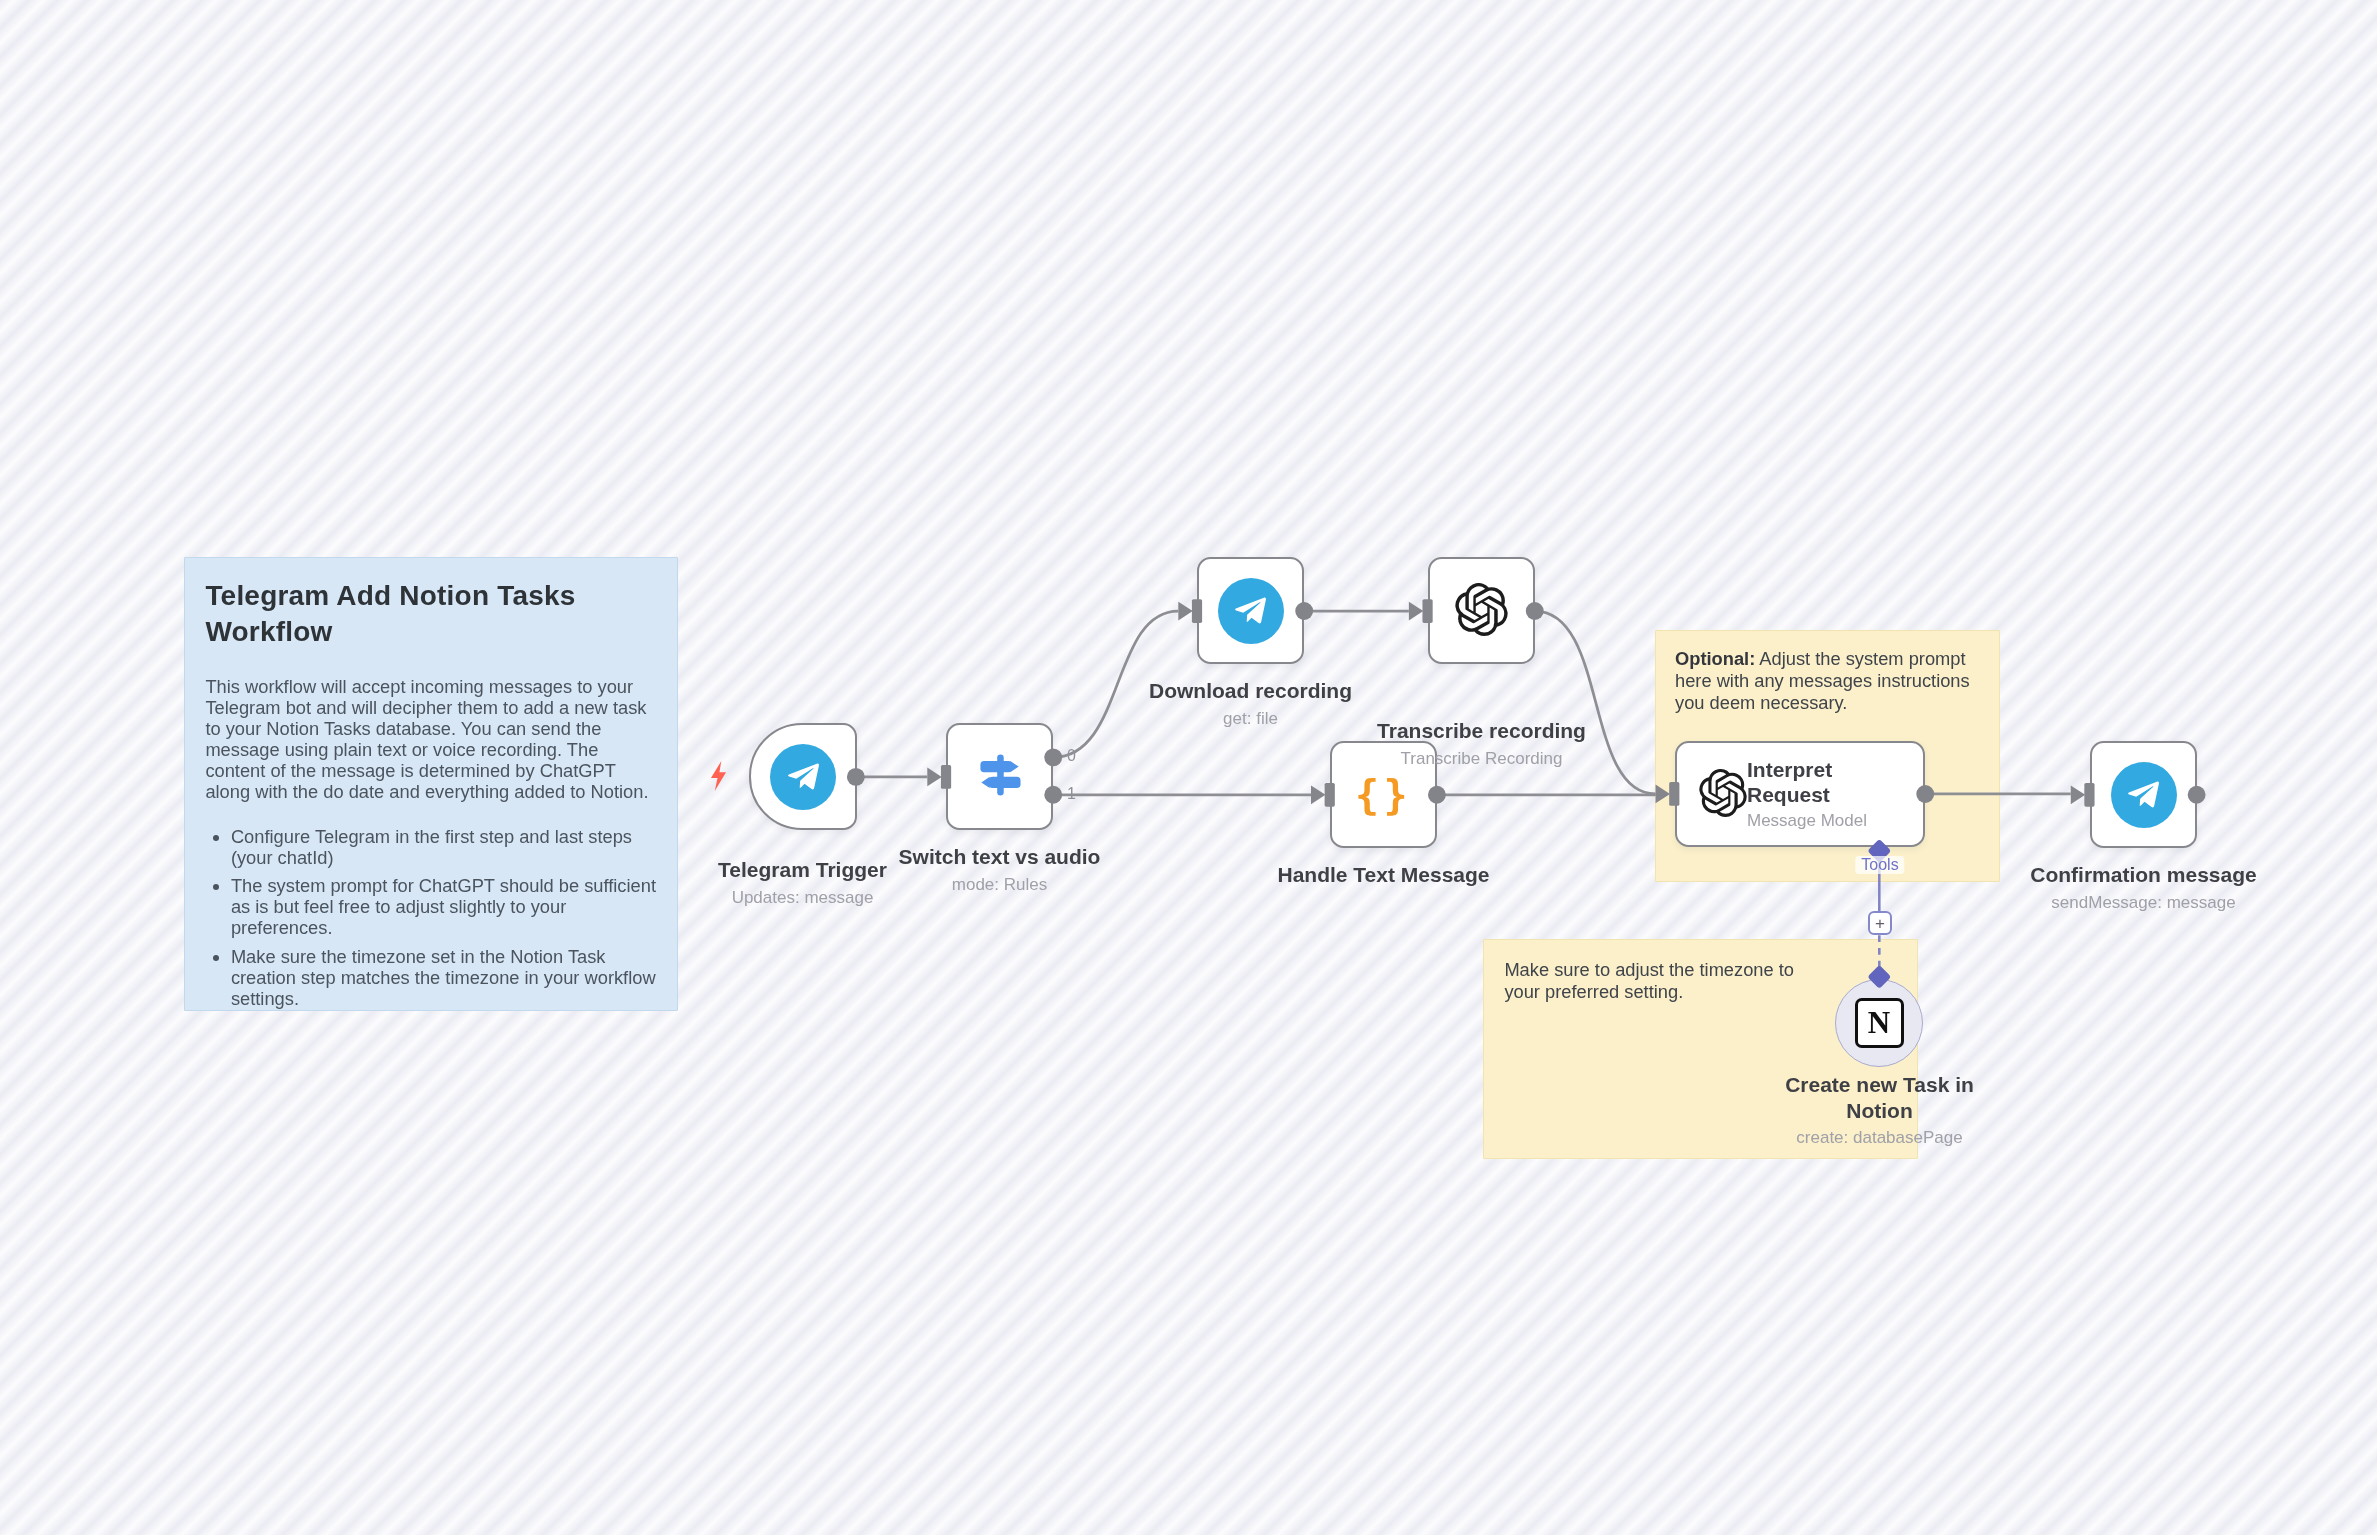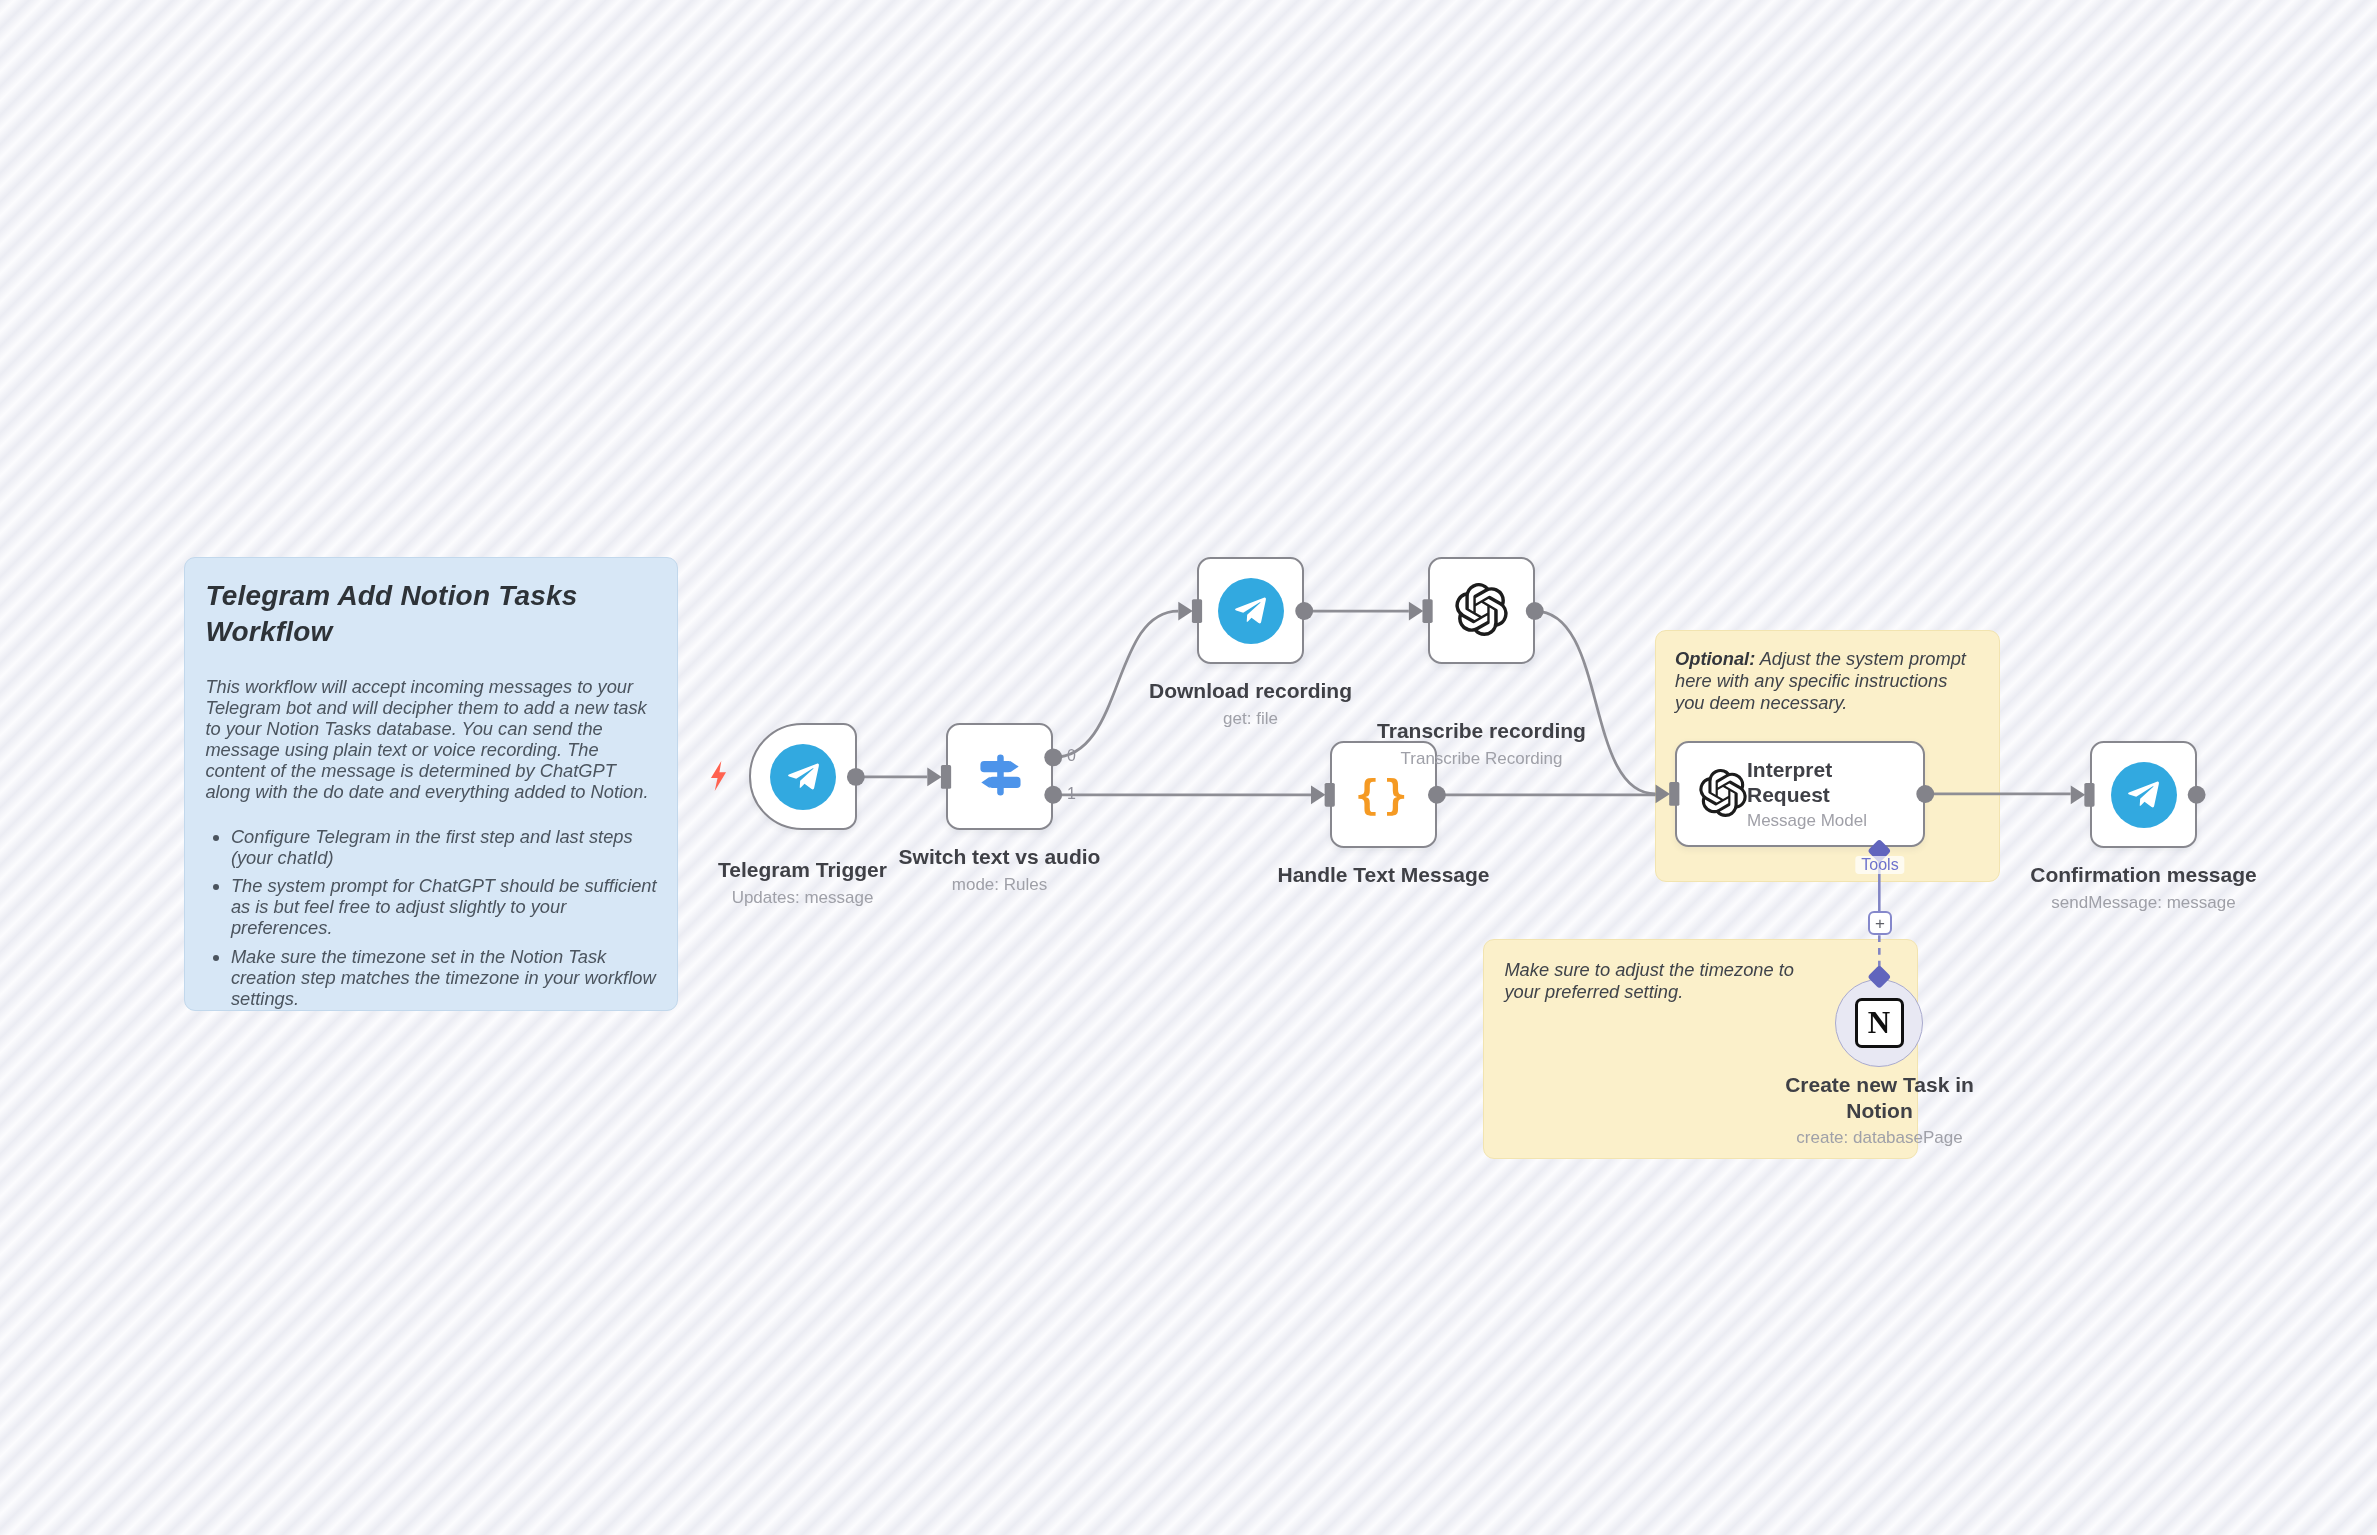--- a/index.html
+++ b/index.html
@@ -7,21 +7,21 @@
     font-family:"Liberation Sans", sans-serif;
     background:#f4f4f8;
   }
   .canvas{
     position:relative;
     width:2377px;height:1536px;
     overflow:hidden;
     background:repeating-linear-gradient(135deg,#ebecf3 0px,#fcfcfe 10.2px,#ebecf3 20.4px);
   }
   
-  .note{position:absolute;border-radius:11px;box-sizing:border-box;font-style:italic;}
+  .note{position:absolute;border-radius:1px;box-sizing:border-box;}
   .note-blue{
     left:184px;top:557px;width:494px;height:454px;
     background:#d7e7f6;border:0.9px solid #c2d8ec;
     padding:20.4px 20.4px;color:#4b545e;
   }
   .note-blue h2{
     margin:0 0 25.5px 0;font-size:28px;line-height:1.28;
     color:#2e3338;font-weight:700;letter-spacing:0.2px;
   }
   .note-blue p{margin:0 0 24px 0;font-size:18.3px;line-height:21px;}
@@ -87,21 +87,21 @@
     <h2>Telegram Add Notion Tasks Workflow</h2>
     <p>This workflow will accept incoming messages to your Telegram bot and will decipher them to add a new task to your Notion Tasks database. You can send the message using plain text or voice recording. The content of the message is determined by ChatGPT along with the do date and everything added to Notion.</p>
     <ul>
       <li>Configure Telegram in the first step and last steps (your chatId)</li>
       <li>The system prompt for ChatGPT should be sufficient as is but feel free to adjust slightly to your preferences.</li>
       <li>Make sure the timezone set in the Notion Task creation step matches the timezone in your workflow settings.</li>
     </ul>
   </div>
 
   <div class="note note-yellow optional">
-    <p><b>Optional:</b><span> Adjust the system prompt here with any specific instructions you deem necessary.</span></p>
+    <p><b>Optional:</b><span> Adjust the system prompt here with any messages instructions you deem necessary.</span></p>
   </div>
 
   <div class="note note-yellow timezone">
     <p style="max-width:315px;">Make sure to adjust the timezone to your preferred setting.</p>
   </div>
 
   <div class="bolt">
     <svg width="31" height="32" viewBox="0 0 26 34">
         <path d="M16 1 L5 19 h7 L9 33 L21 13 h-7 Z" fill="#ff6250"></path>
       </svg>

